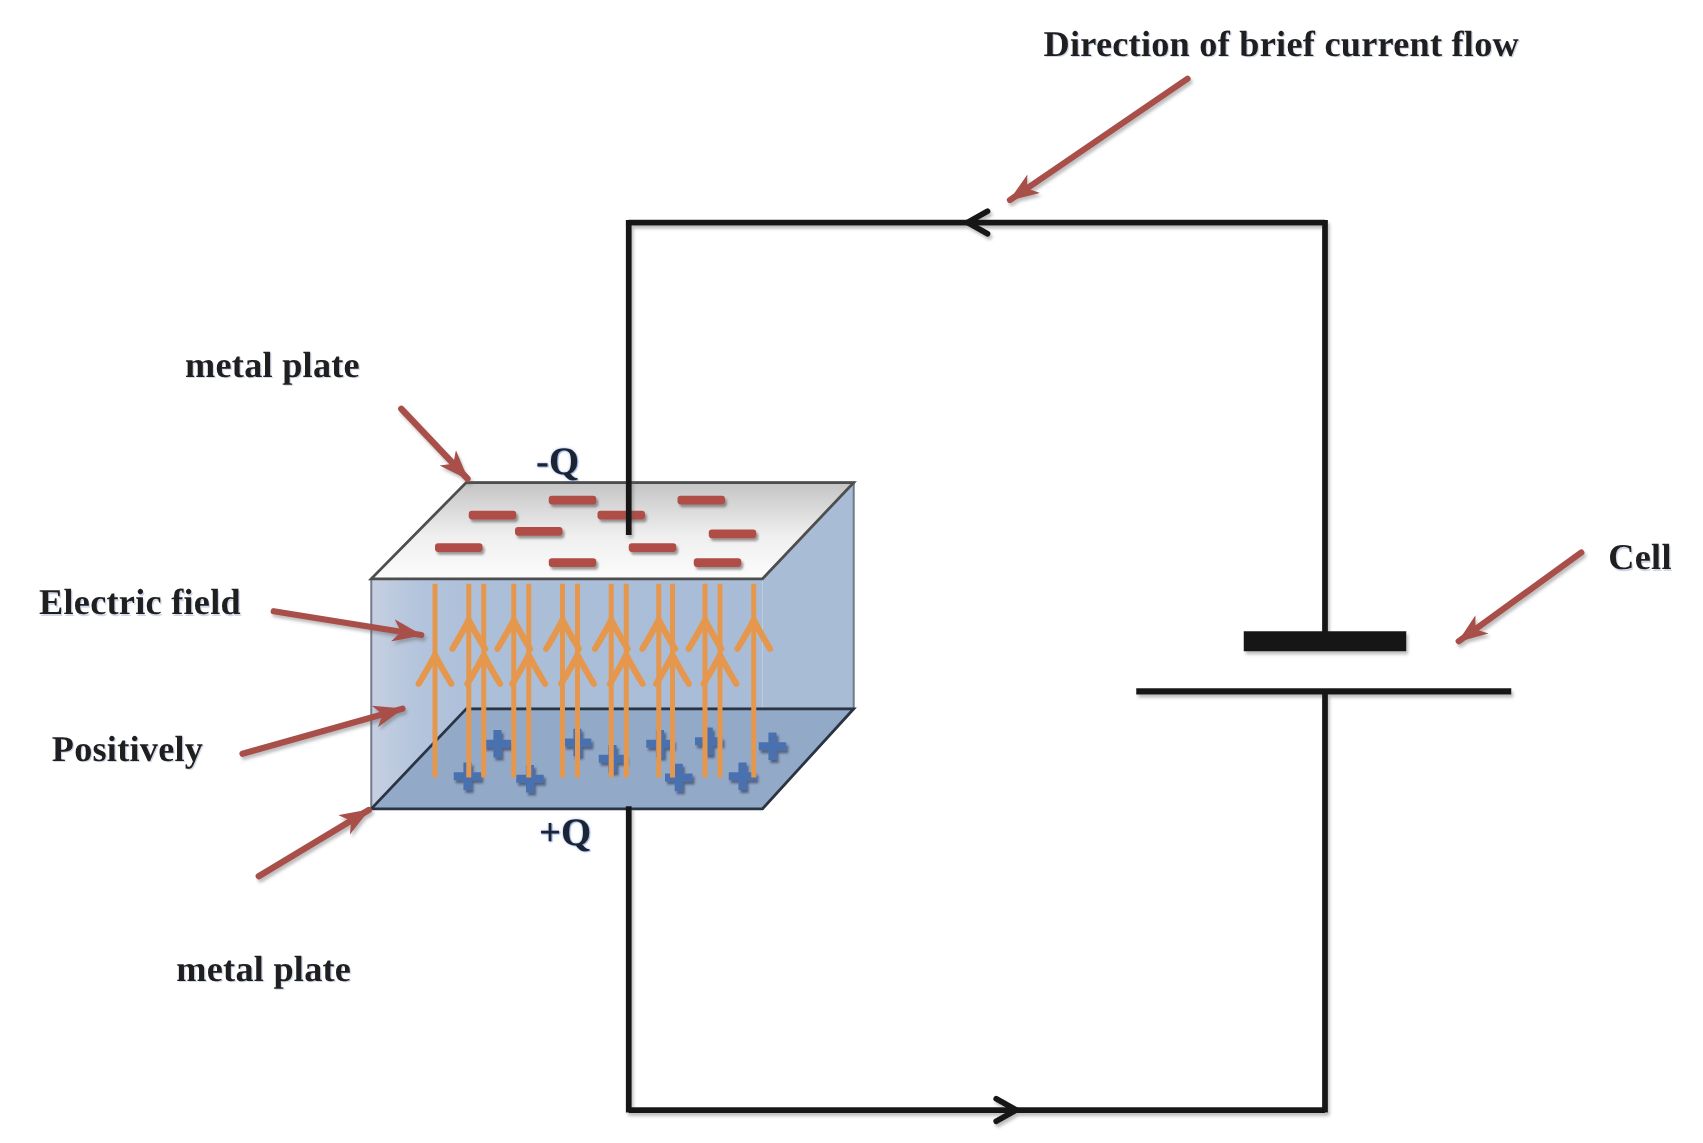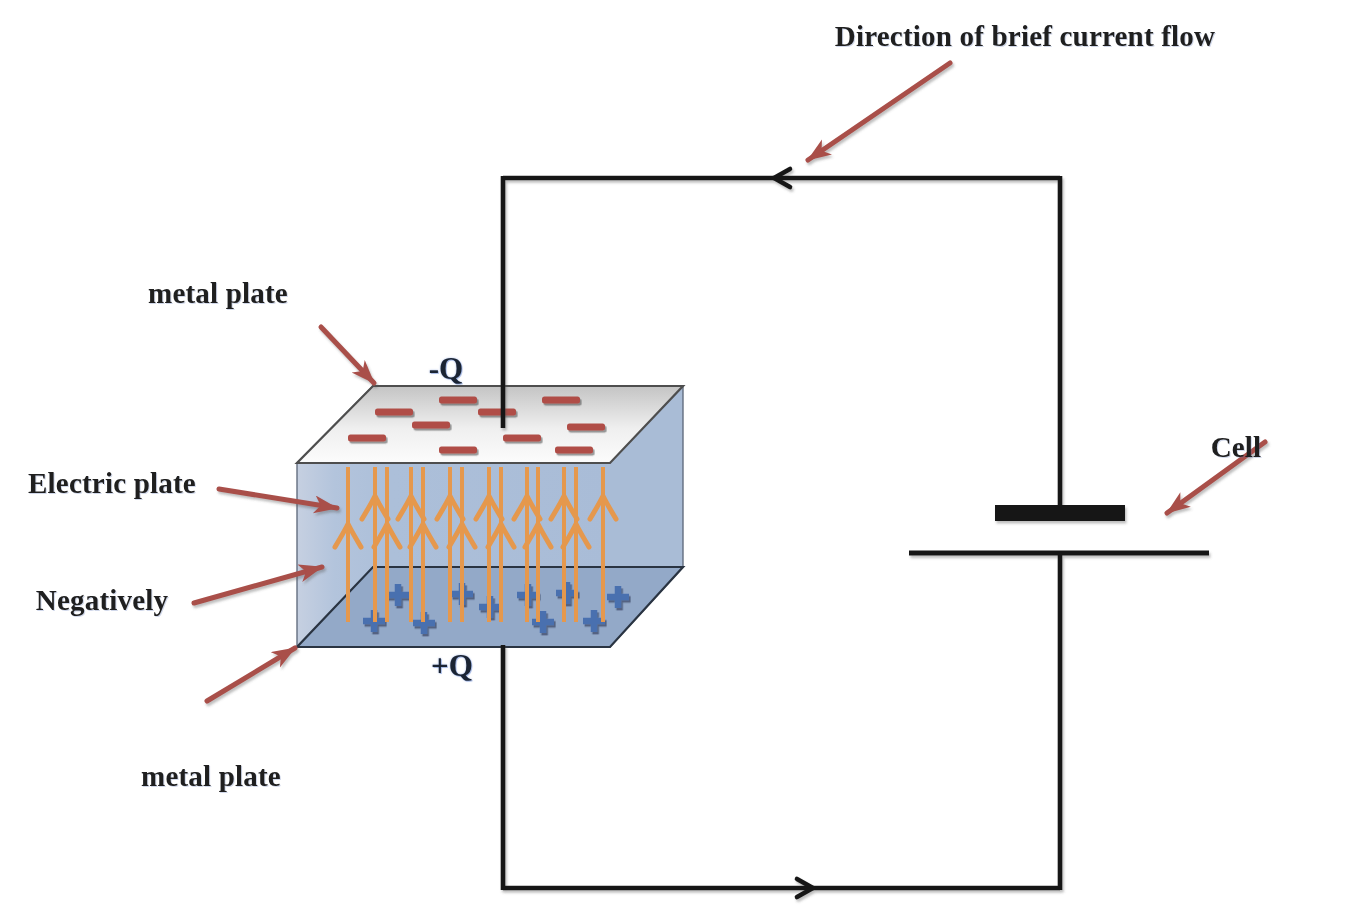--- a/index.html
+++ b/index.html
@@ -153,19 +153,19 @@
       <line class="ann" marker-end="url(#stealth)" x1="321" y1="327" x2="374" y2="383"></line>
       <line class="ann" marker-end="url(#stealth)" x1="219" y1="489" x2="337" y2="508"></line>
       <line class="ann" marker-end="url(#stealth)" x1="194" y1="603" x2="322" y2="567"></line>
       <line class="ann" marker-end="url(#stealth)" x1="207" y1="701" x2="295" y2="648"></line>
       <line class="ann" marker-end="url(#stealth)" x1="1265" y1="442" x2="1167" y2="513"></line>
     </g>
   </svg>
 
   <div class="lbl" style="left:1025px;top:36px">Direction of brief current flow</div>
   <div class="lbl" style="left:218px;top:293px">metal plate</div>
-  <div class="lbl" style="left:112px;top:483px">Electric plate</div>
-  <div class="lbl" style="left:102px;top:600px">Negatively</div>
+  <div class="lbl" style="left:112px;top:483px">Electric field</div>
+  <div class="lbl" style="left:102px;top:600px">Positively</div>
   <div class="lbl" style="left:211px;top:776px">metal plate</div>
-  <div class="lbl" style="left:1236px;top:447px">Cell</div>
+  <div class="lbl" style="left:1312px;top:447px">Cell</div>
   <div class="qlbl" style="left:446px;top:369px">-Q</div>
   <div class="qlbl" style="left:452px;top:666px">+Q</div>
 </div>
 
 </body></html>

